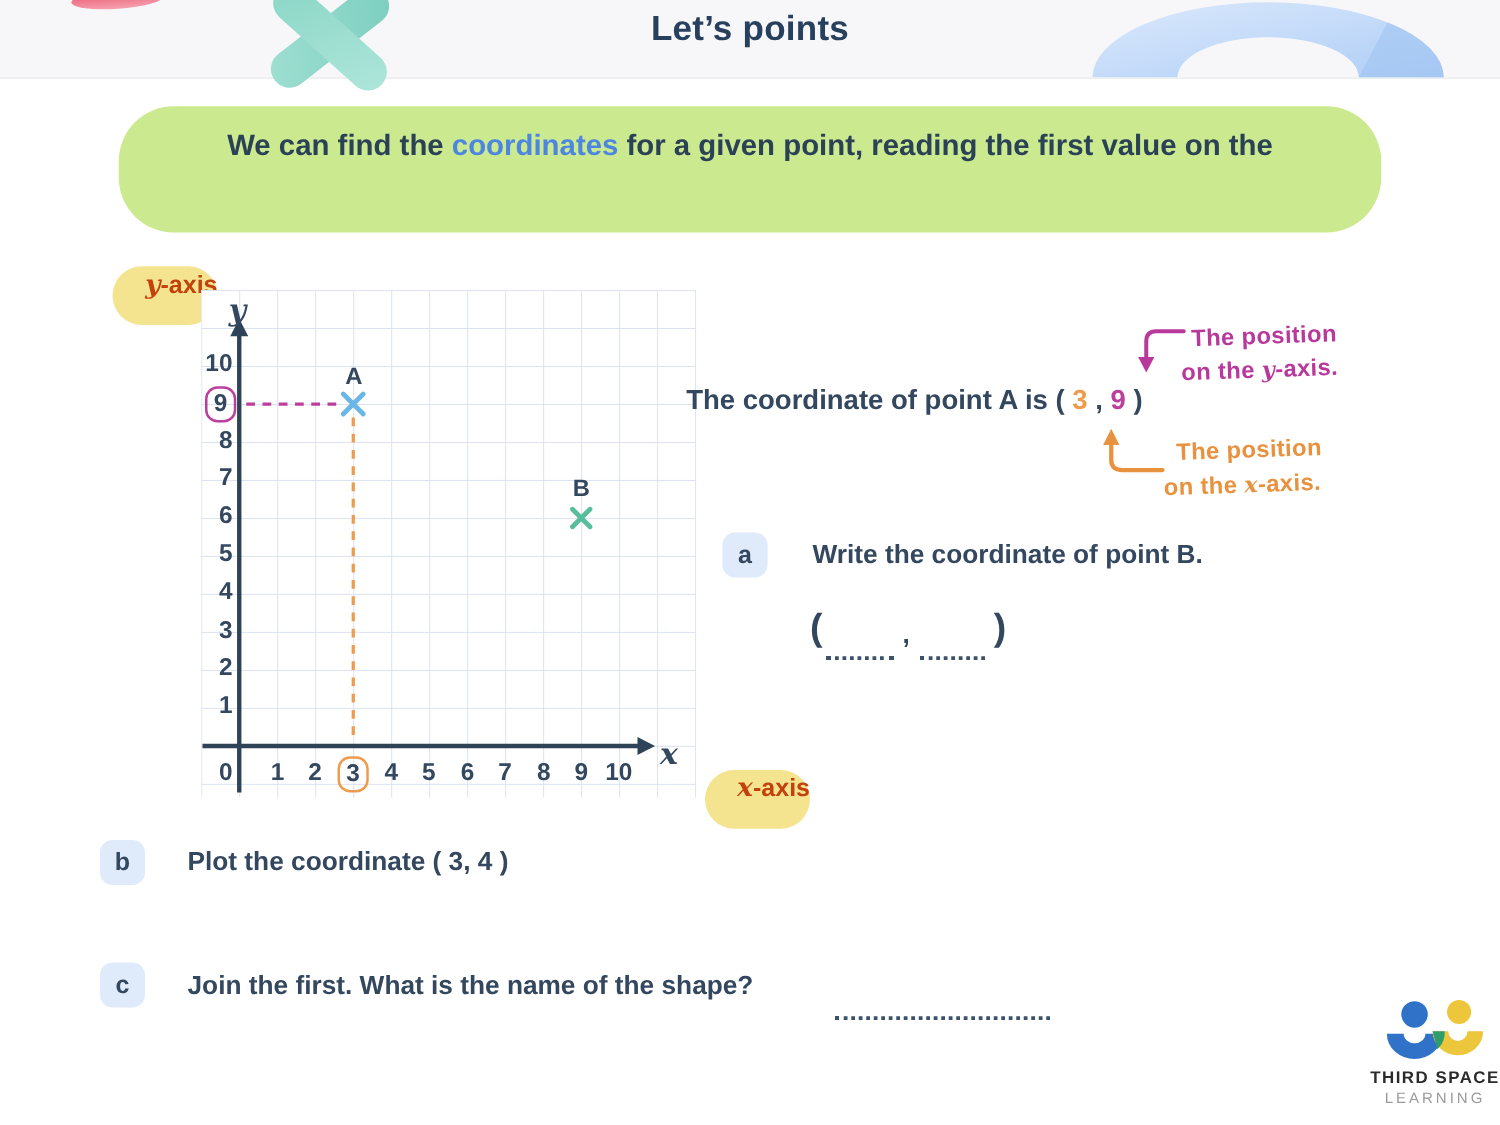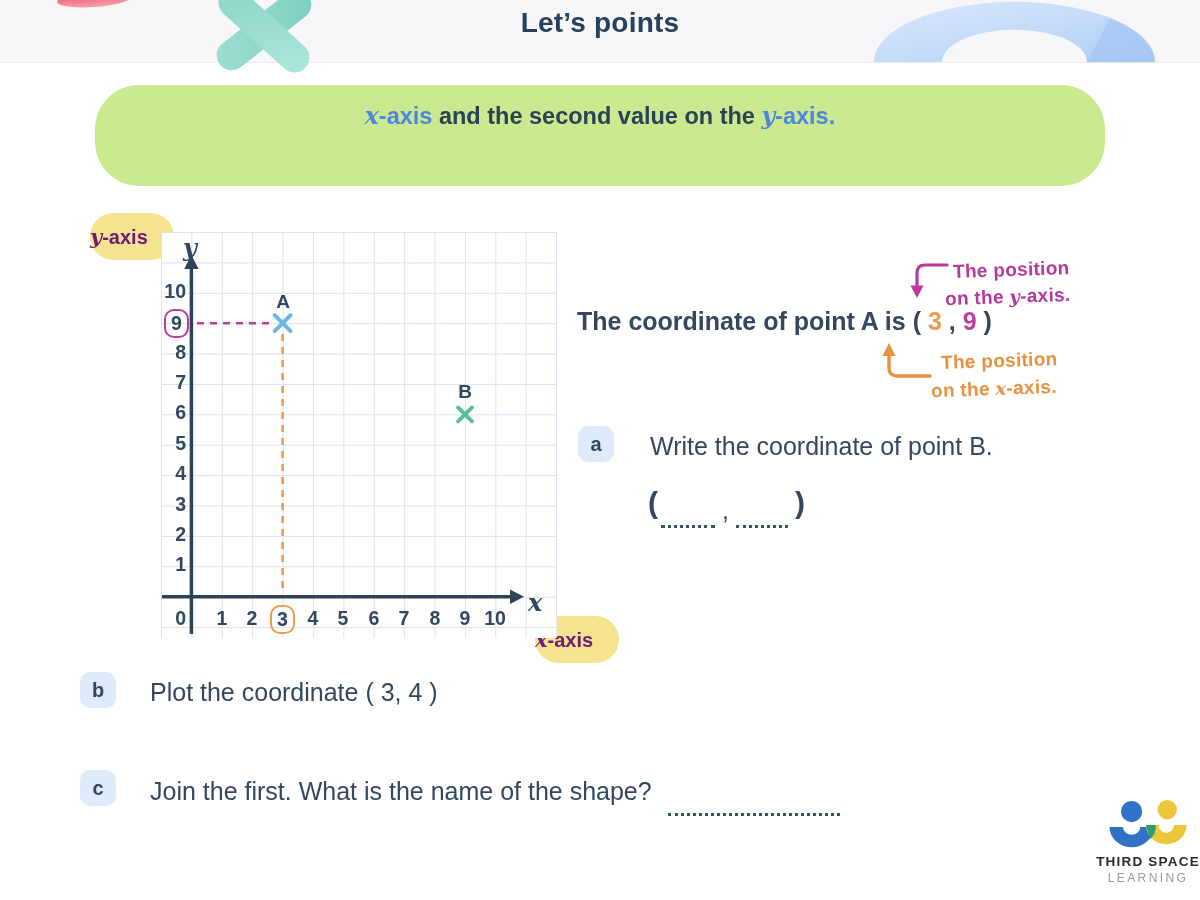--- a/index.html
+++ b/index.html
@@ -18,42 +18,42 @@
   .deco-x{left:203px;top:-10px;width:120px;height:80px;}
   .deco-x .arm{position:absolute;left:5px;top:25px;width:112px;height:30px;border-radius:16px;}
   .deco-x .arm1{background:linear-gradient(120deg,#9fdfd2,#7ccfbf);transform:rotate(-38deg);}
   .deco-x .arm2{background:linear-gradient(300deg,#aee6da,#8ad6c6);transform:rotate(42deg);}
   
   .intro-box{left:95px;top:85px;width:1010px;height:101px;border-radius:44px;background:#cbe98f;
     text-align:center;font-size:23.5px;font-weight:600;color:#2b4156;line-height:41px;padding-top:11px;box-sizing:border-box;}
   .hl{color:#4d86e0;}
   .mi{font-family:"DejaVu Serif", serif;font-style:italic;font-weight:600;}
   
-  .pill{background:#f5e48f;border-radius:26px;text-align:left;font-size:20px;font-weight:bold;color:#701a75;line-height:47px;}
+  .pill{background:#f5e48f;border-radius:26px;text-align:right;font-size:20px;font-weight:bold;color:#c2410c;line-height:28px;}
   
   .grid-box{left:161px;top:232px;width:396px;height:406px;background:#ffffff;
     background-image:linear-gradient(to right,#dbe2f0 1px,transparent 1px),linear-gradient(to bottom,#dbe2f0 1px,transparent 1px);
     background-size:30.4px 30.4px;}
   .tick{font-size:19.5px;font-weight:600;color:#33475f;}
   .ytick{width:30px;text-align:right;}
   .xtick{width:30px;text-align:center;}
   .circled{box-sizing:border-box;text-align:center;width:25px;height:29px;line-height:25px;border-radius:10px;}
   .circ-magenta{border:2.5px solid #bb3f9d;}
   .circ-orange{border:2.5px solid #ef9b4d;}
   .axis-letter{font-family:"DejaVu Serif", serif;font-style:italic;font-weight:600;font-size:24px;color:#33475f;}
   .point-label{width:26px;text-align:center;font-size:19px;font-weight:600;color:#33475f;}
   
-  .coord-line{left:577px;top:307px;font-size:25px;font-weight:600;color:#33475f;}
+  .coord-line{left:549px;top:307px;font-size:22px;font-weight:600;color:#33475f;}
   .hand{font-size:19px;font-weight:600;letter-spacing:.3px;transform:rotate(-2deg);}
   .hand .mi{font-size:18px;}
   .hand-magenta{color:#b8399b;}
   .hand-orange{color:#e8913f;}
   .badge{width:36px;height:36px;border-radius:10px;background:#dfeafa;text-align:center;line-height:36px;
     font-size:20px;font-weight:600;color:#33475f;}
-  .qtext{font-size:25px;font-weight:400;color:#33475f;}
+  .qtext{font-size:21px;font-weight:700;color:#33475f;}
   .paren{font-size:30px;font-weight:600;color:#33475f;}
   .dotted{border-bottom:3.5px dotted #3b5269;}
   
   .logo-line1{left:1093px;top:854px;width:110px;text-align:center;font-size:13.5px;font-weight:bold;color:#2b2b2b;letter-spacing:1.2px;}
   .logo-line2{left:1093px;top:871px;width:110px;text-align:center;font-size:12px;color:#9a9a9a;letter-spacing:2.4px;}
 </style>
 </head>
 <body>
 
 <div class="abs header-band"></div>
@@ -68,27 +68,27 @@
       <stop offset="0" stop-color="#dbe9fc"></stop>
         <stop offset="1" stop-color="#aecdf6"></stop>
     </linearGradient>
   </defs>
   <path d="M2,62 A140,60 0 0 1 283,62 L215,62 A72,32 0 0 0 70,62 Z" fill="url(#archGrad)"></path>
   <path d="M283,62 A140,60 0 0 0 238,18 L215,62 Z" fill="#9cc2f0" opacity="0.55"></path>
 </svg>
 <div class="abs page-title">Let’s points</div>
 
 <div class="abs intro-box">
-  <div><span class="hl mi">x</span><span class="hl">-axis</span><span> and the second value on the </span><span class="hl mi">y</span><span class="hl">-axis.</span></div>
+  <div><span>We can find the </span><span class="hl">coordinates</span><span> for a given point, reading the first value on the</span></div>
 </div>
 
 <div class="abs pill" style="left:90px;top:213px;width:84px;height:47px;">
   <span class="mi" style="font-size:21px;">y</span><span>-axis</span>
 </div>
-<div class="abs pill" style="left:535px;top:616px;width:84px;height:47px;">
+<div class="abs pill" style="left:564px;top:616px;width:84px;height:47px;">
   <span class="mi" style="font-size:21px;">x</span><span>-axis</span>
 </div>
 
 <div class="abs grid-box"></div>
 
 <svg class="abs" style="left:161px;top:232px;" width="396" height="406" viewBox="0 0 396 406">
 
   <line x1="30.4" y1="34" x2="30.4" y2="402" stroke="#2e4258" stroke-width="3.5"></line>
   <polygon points="30.4,23 23.2,37 37.6,37" fill="#2e4258"></polygon>
 

